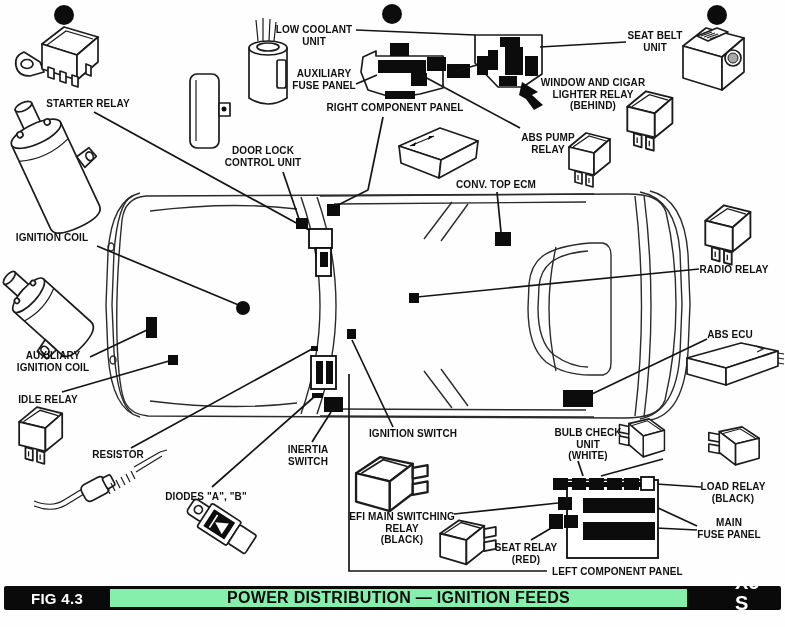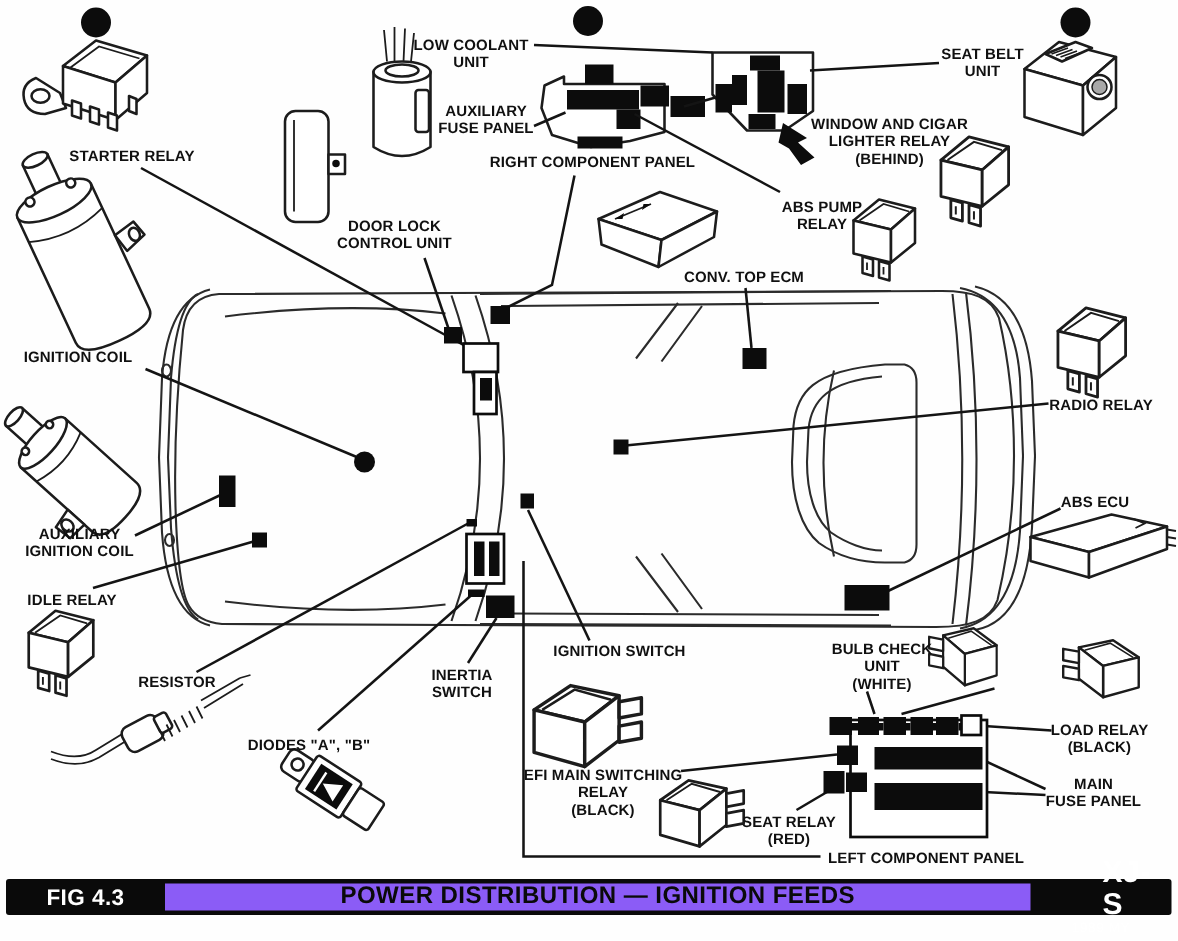--- a/index.html
+++ b/index.html
@@ -13,21 +13,21 @@
   .mBlack{fill:#0c0c0c;}
   .mOutline{fill:#fff;stroke:#0c0c0c;stroke-width:1.8;}
   .dot{fill:#0c0c0c;}
   .ink{fill:#0c0c0c;}
   .lbl{font-family:"Liberation Sans",sans-serif;font-weight:bold;font-size:10px;fill:#101010;letter-spacing:.1px;}
   
   #figbar{position:absolute;left:4px;top:586px;width:777px;height:24px;background:#0a0a0a;
           display:flex;align-items:stretch;border-radius:2px;}
   #figbar .seg-left{width:106px;display:flex;align-items:center;justify-content:center;
           color:#fff;font-weight:bold;font-size:15px;letter-spacing:.3px;}
-  #figbar .seg-center{flex:1;margin:3px 0;background:#8b5cf6;display:flex;align-items:center;justify-content:center;
+  #figbar .seg-center{flex:1;margin:3px 0;background:#86efac;display:flex;align-items:center;justify-content:center;
           color:#0a0a0a;font-weight:bold;font-size:16px;letter-spacing:.3px;}
   #figbar .seg-right{width:94px;display:flex;flex-direction:column;align-items:center;justify-content:center;
           color:#fff;line-height:1.05;}
   #figbar .seg-right .model{font-weight:bold;font-size:20px;letter-spacing:.4px;margin-left:48px;}
   #figbar .seg-right .my{font-weight:normal;font-size:9px;letter-spacing:.4px;}
 </style>
 </head>
 <body>
 
 <div id="page">

